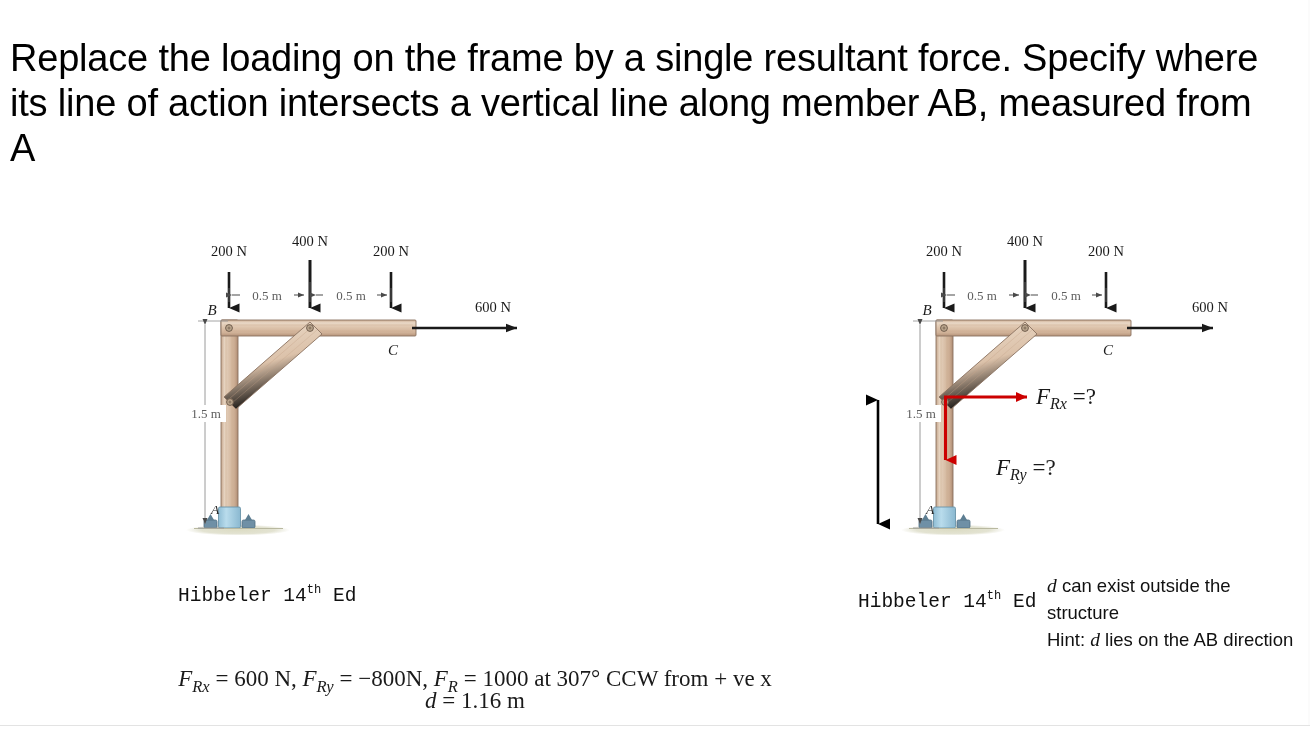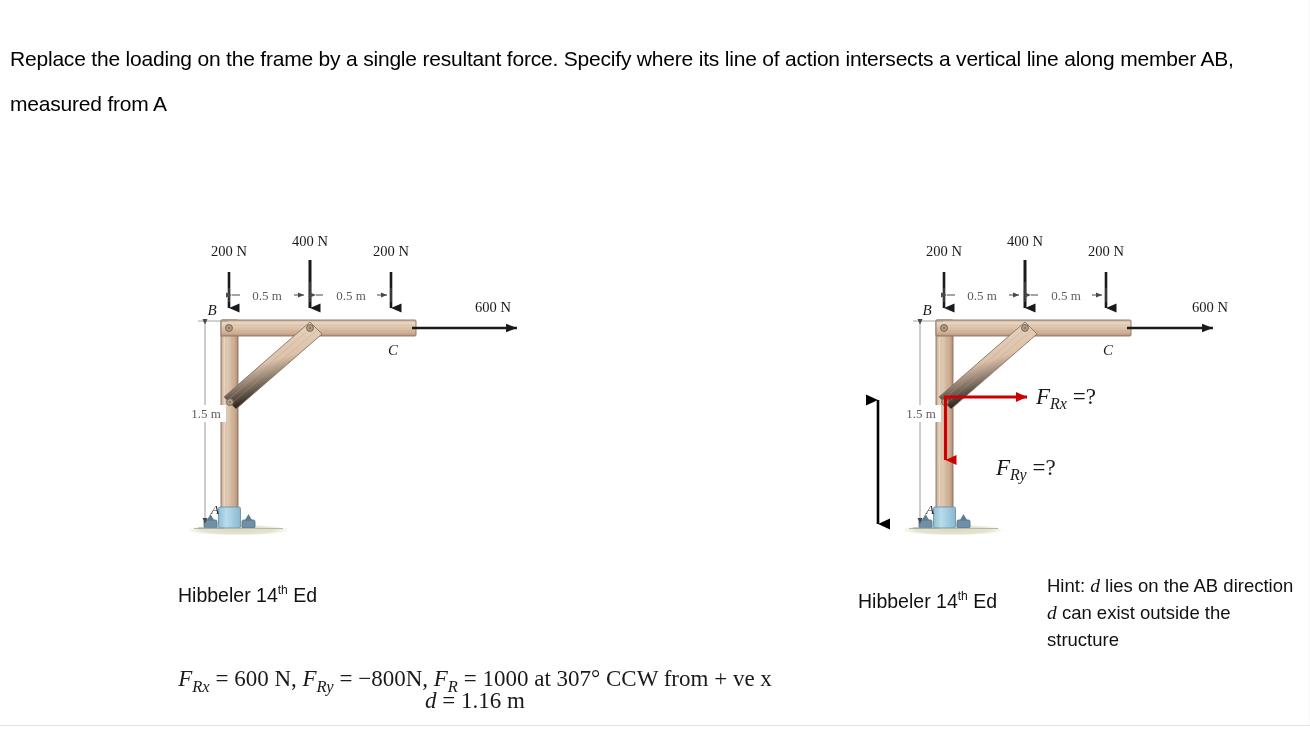--- a/index.html
+++ b/index.html
@@ -16,21 +16,21 @@
     height: 733px;
     background: #ffffff;
   }
 
   
   .problem-statement {
     position: absolute;
     left: 10px;
     top: 36px;
     width: 1250px;
-    font-size: 21px;
+    font-size: 38px;
     line-height: 45px;
     color: #000000;
     font-family: "Liberation Sans", sans-serif;
     letter-spacing: -0.2px;
   }
 
   
   .figure-panel {
     position: absolute;
     top: 222px;
@@ -38,21 +38,21 @@
   #figure-left  { left: 180px; width: 380px; height: 340px; }
   #figure-right { left: 865px; width: 390px; height: 340px; }
 
   .fig-svg { display: block; }
 
   
   .caption {
     position: absolute;
     font-size: 19.5px;
     color: #111111;
-    font-family: Liberation Sans, sans-serif;
+    font-family: Liberation Mono, monospace;
     white-space: nowrap;
   }
   #caption-left  { left: 178px; top: 583px; }
   #caption-right { left: 858px; top: 589px; }
   .caption sup { font-size: 0.62em; vertical-align: super; }
 
   
   #hint-block {
     position: absolute;
     left: 1047px;
@@ -342,22 +342,22 @@
   </div>
 
   <div class="caption" id="caption-left">
     <span>Hibbeler 14</span><sup>th</sup><span> Ed</span>
   </div>
   <div class="caption" id="caption-right">
     <span>Hibbeler 14</span><sup>th</sup><span> Ed</span>
   </div>
 
   <div id="hint-block">
+    <div><span class="it">d</span><span> can exist outside the structure</span></div>
     <div><span>Hint: </span><span class="it">d</span><span> lies on the AB direction</span></div>
-    <div><span class="it">d</span><span> can exist outside the structure</span></div>
   </div>
 
   <div class="answer-line" id="answer-line-1">
     <i>F</i><span class="sub">Rx</span><span> = 600 N, </span><i>F</i><span class="sub">Ry</span><span> = −800N, </span><i>F</i><span class="sub">R</span><span> = 1000 at 307° CCW from + ve x</span>
   </div>
   <div class="answer-line" id="answer-line-2">
     <i>d</i><span> = 1.16 m</span>
   </div>
 
   <div id="bottom-rule"></div>

